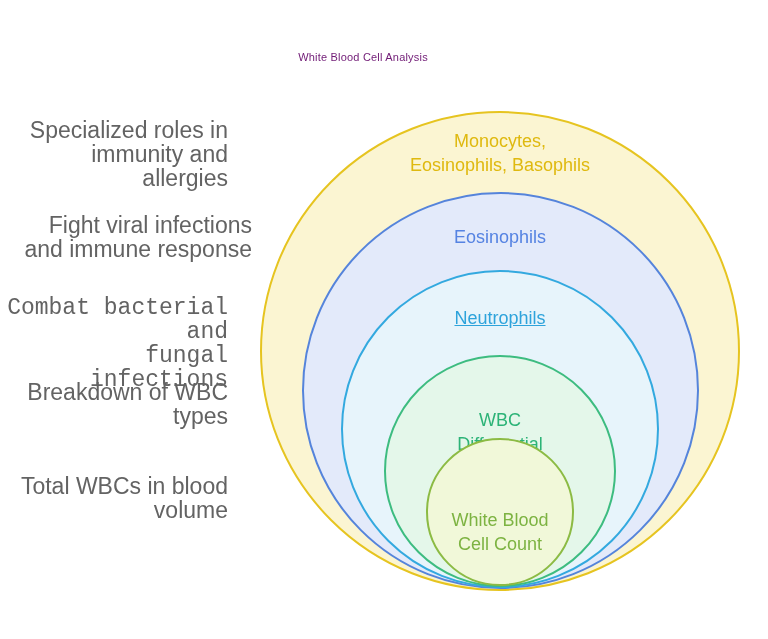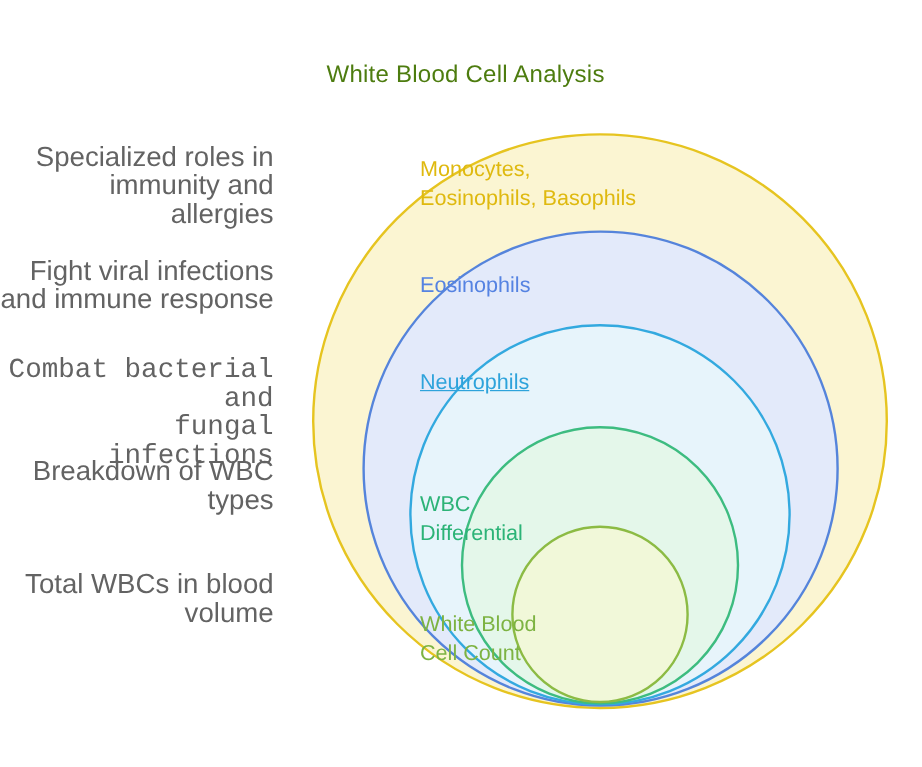--- a/index.html
+++ b/index.html
@@ -15,38 +15,39 @@
   }
   #canvas {
     position: relative;
     width: 768px;
     height: 639px;
     background: #ffffff;
   }
   .title {
     position: absolute;
     top: 51px;
-    left: 388px;
+    left: 363px;
     transform: translateX(-50%);
-    font-size: 20px;
-    color: #4d7c0f;
+    font-size: 11px;
+    color: #701a75;
     white-space: nowrap;
     letter-spacing: 0.2px;
   }
   .ring {
     position: absolute;
     border-radius: 50%;
     border: 2px solid;
     box-sizing: border-box;
   }
   .ring-label {
     position: absolute;
     left: 500px;
     transform: translateX(-50%);
     width: 300px;
+    text-align: center;
     font-size: 18px;
     line-height: 24px;
     white-space: pre-line;
   }
   .caption {
     position: absolute;
     left: 0;
     width: 228px;
     text-align: right;
     font-size: 23px;
@@ -72,21 +73,21 @@
       <div class="ring-label" style="top: 376px; color: rgb(44, 179, 119); margin-top: 32px;">WBC
 Differential</div>
       <div class="ring" style="width: 148px; height: 148px; left: 426px; top: 438px; border-color: rgb(140, 187, 68); background: rgb(241, 248, 217);"></div>
       <div class="ring-label" style="top: 508px; color: rgb(125, 179, 66);">White Blood
 Cell Count</div>
     </div>
   <div id="captions">
       <div class="caption" style="top: 118px;">Specialized roles in
 immunity and
 allergies</div>
-      <div class="caption" style="top: 213px;">Fight viral infections
+      <div class="caption" style="top: 213px; margin-left: 24px;">Fight viral infections
 and immune response</div>
       <div class="caption" style="top: 296px; font-family: Liberation Mono, monospace;">Combat bacterial and
 fungal infections</div>
       <div class="caption" style="top: 380px;">Breakdown of WBC
 types</div>
       <div class="caption" style="top: 474px;">Total WBCs in blood
 volume</div>
     </div>
 </div>
 

